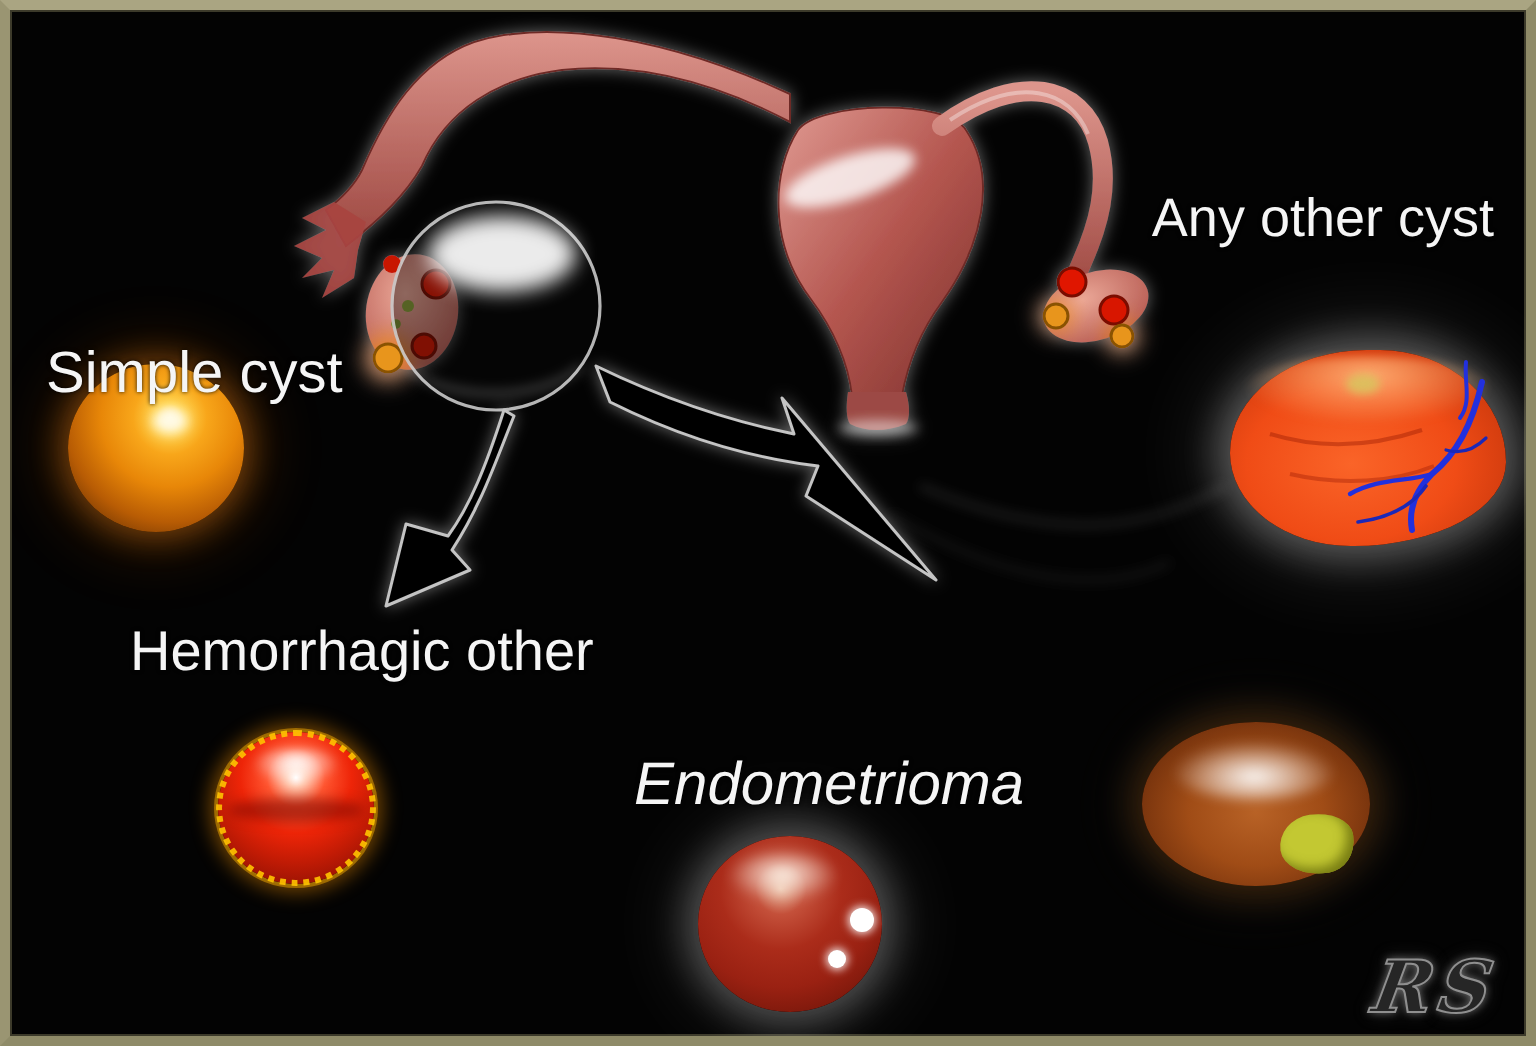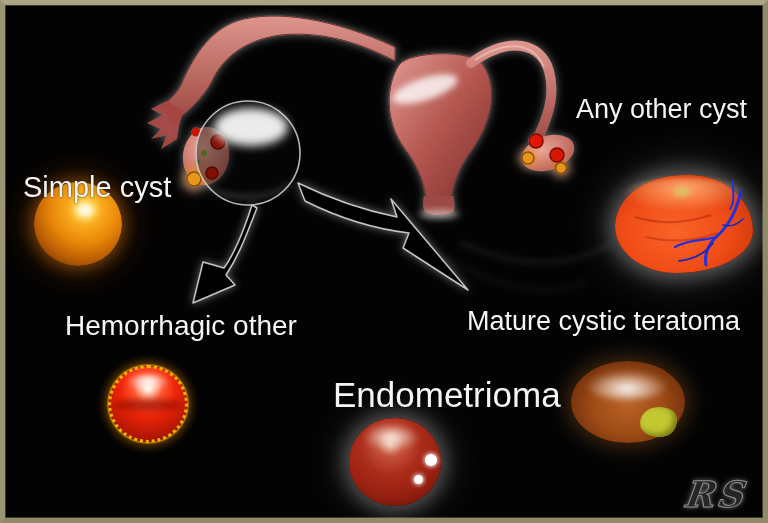--- a/index.html
+++ b/index.html
@@ -19,21 +19,21 @@
     color:#f5f5f5;
     text-shadow:0 0 2px rgba(0,0,0,.9);
     white-space:nowrap;
     line-height:1.05;
   }
   .lbl-simple{left:18px;top:133px;font-size:29px;margin-top:34px;}
   .lbl-anyother{right:16px;top:90px;text-align:right;}
   .lbl-anyother .main{font-size:27px;}
   .lbl-anyother .sub{font-size:22px;font-style:italic;margin-top:0px;}
   .lbl-hemorrhagic{left:60px;top:306px;font-size:28px;}
-  .lbl-endometrioma{left:328px;top:372px;font-size:35px;}
+  .lbl-endometrioma{left:312px;top:372px;font-size:30px;font-style:italic;}
   .lbl-teratoma{left:462px;top:302px;font-size:27px;}
 
   .sphere{position:absolute;border-radius:50%;}
 
   
   .simple-cyst{
     left:29px;top:177px;width:88px;height:84px;
     background:radial-gradient(circle at 58% 32%,
       #fff3cf 0%, #ffd44e 9%, #f8a61a 24%, #e88708 45%,
       #b85c04 68%, #6e3403 88%, #472102 100%);
@@ -246,17 +246,16 @@
   <div class="label lbl-simple">Simple cyst</div>
 
   <div class="label lbl-anyother">
     <div class="main">Any other cyst</div>
   </div>
 
   <div class="label lbl-hemorrhagic">Hemorrhagic other</div>
 
   <div class="label lbl-endometrioma">Endometrioma</div>
 
-  <div class="label lbl-teratoma">Mature cystic teratoma</div>
 
   <div class="signature">RS</div>
 
 </div>
 
 </body></html>

